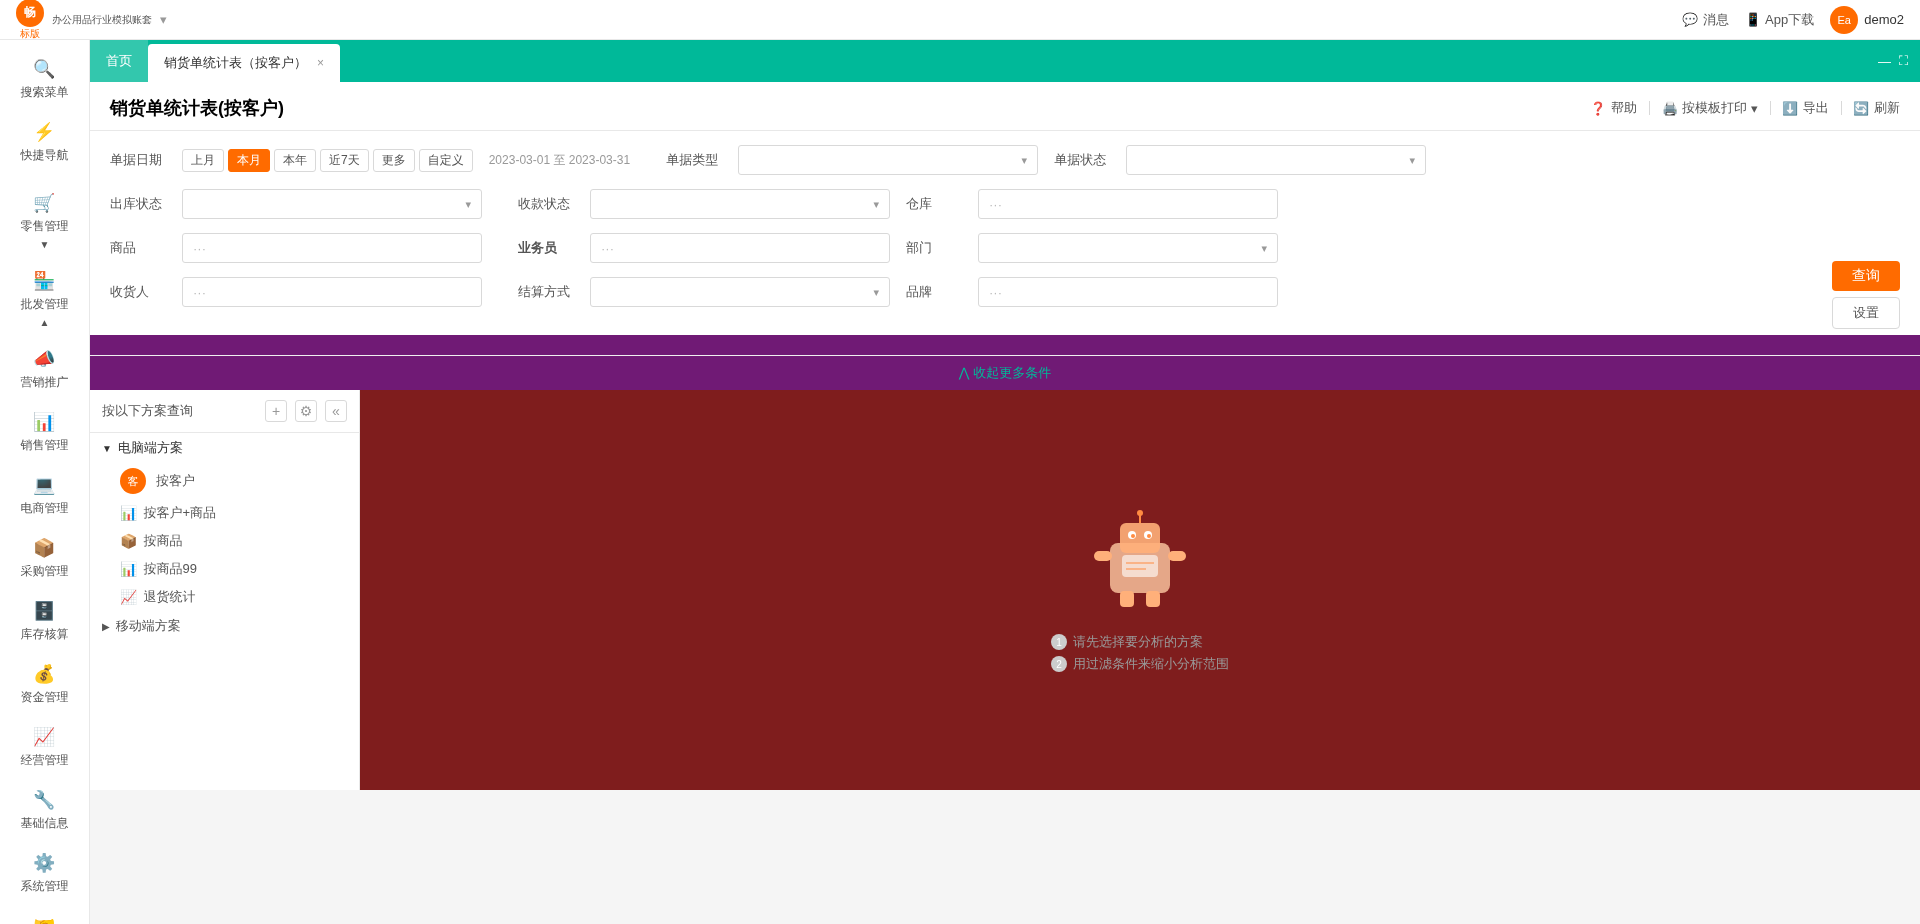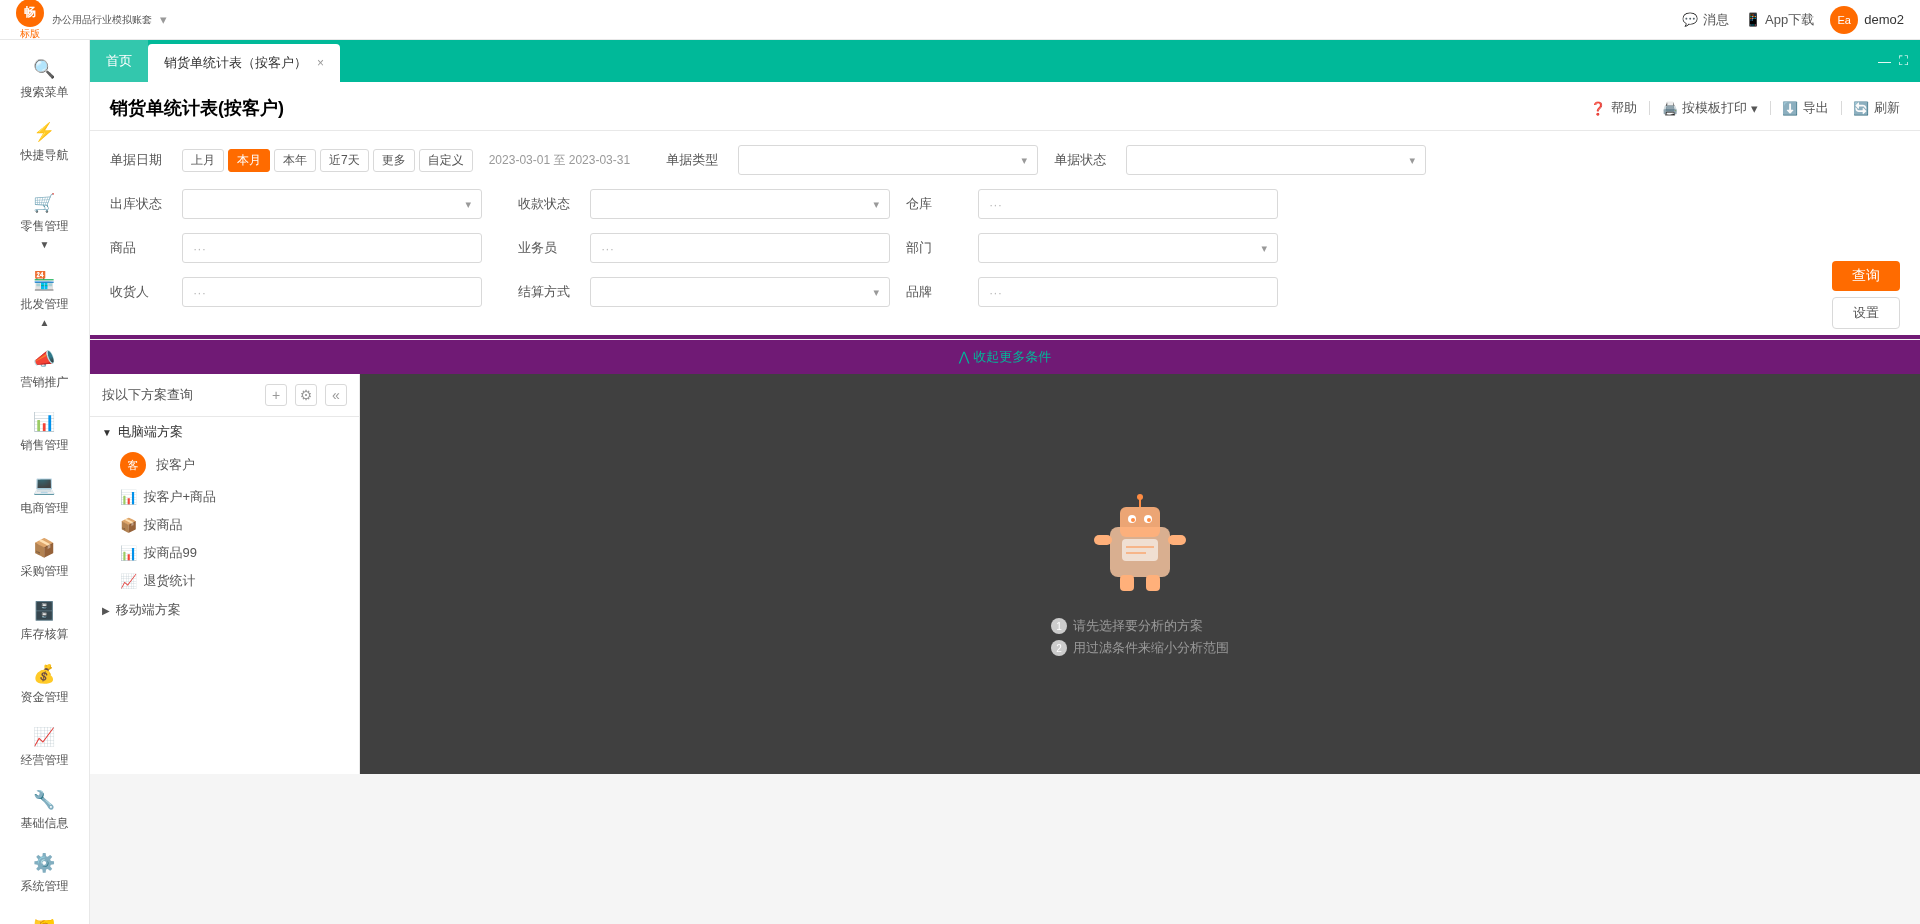--- a/index.html
+++ b/index.html
@@ -55,21 +55,21 @@
     .filter-label { color: #555; font-size: 13px; white-space: nowrap; min-width: 56px; }
     .filter-date-btns { display: flex; align-items: center; gap: 4px; }
     .date-btn { padding: 2px 8px; font-size: 12px; border: 1px solid #d9d9d9; border-radius: 3px; cursor: pointer; color: #555; background: #fff; }
     .date-btn.active { background: #ff6b00; color: #fff; border-color: #ff6b00; }
     .date-range { font-size: 12px; color: #999; }
     .filter-select { flex: 1; min-width: 180px; height: 30px; border: 1px solid #d9d9d9; border-radius: 3px; display: flex; align-items: center; justify-content: space-between; padding: 0 10px; cursor: pointer; background: #fff; }
     .filter-select span { color: #bbb; font-size: 13px; }
     .filter-select .arrow { color: #999; font-size: 11px; }
 
     
-    .collapse-bar { text-align: center; padding: 8px; color: #00b999; font-size: 13px; cursor: pointer; border-top: 1px solid #f0f0f0; margin-top: 4px; }
+    .collapse-bar { text-align: center; padding: 8px; color: #00b999; font-size: 13px; cursor: pointer; border-top: 1px solid #f0f0f0; margin-top: 20px; }
     .left-panel { width: 270px; background: #fff; border-right: 1px solid #e8e8e8; padding: 0; flex-shrink: 0; }
     .left-panel-header { display: flex; align-items: center; justify-content: space-between; padding: 10px 12px; border-bottom: 1px solid #e8e8e8; }
     .left-panel-title { font-size: 13px; color: #555; }
     .left-panel-actions { display: flex; gap: 8px; }
     .left-action-btn { width: 22px; height: 22px; display: flex; align-items: center; justify-content: center; border-radius: 3px; cursor: pointer; color: #999; font-size: 14px; border: 1px solid #d9d9d9; background: #fff; }
 
     .tree-item { padding: 6px 12px; cursor: pointer; display: flex; align-items: center; gap: 6px; font-size: 13px; color: #555; }
     .tree-item.parent { font-weight: 500; color: #333; }
     .tree-sub-item { padding: 5px 12px 5px 30px; cursor: pointer; display: flex; align-items: center; gap: 6px; font-size: 13px; color: #555; }
 
@@ -92,21 +92,21 @@
     
     .sep { width: 1px; height: 14px; background: #d9d9d9; display: inline-block; }
 
     
     .dropdown-icon { color: #999; }
 
     
     .page-top { background: #fff; }
 
     
-    .main-split { display: flex; flex: 1; background: #404040; }
+    .main-split { display: flex; flex: 1; background: #7f1d1d; }
   </style>
 </head>
 <body>
 
 <div class="app-container">
 
   <div class="top-bar">
     <div class="top-bar-left">
       <div class="logo-area">
         <div class="logo-icon">畅</div>
@@ -294,21 +294,21 @@
                   <span style="color:#bbb;">···</span>
                 </div>
               </div>
 
               <div class="filter-row">
                 <span class="filter-label">商品</span>
                 <div class="filter-select" style="min-width:260px;max-width:300px;">
                   <span style="color:#bbb;">···</span>
                 </div>
 
-                <span class="filter-label" style="margin-left:20px;">业务员</span>
+                <span class="filter-label" style="margin-left:20px;font-weight:bold;">业务员</span>
                 <div class="filter-select" style="min-width:260px;max-width:300px;">
                   <span style="color:#bbb;">···</span>
                 </div>
 
                 <span class="filter-label">部门</span>
                 <div class="filter-select" style="min-width:260px;max-width:300px;">
                   <span></span>
                   <span class="arrow dropdown-icon">▾</span>
                 </div>
               </div>

